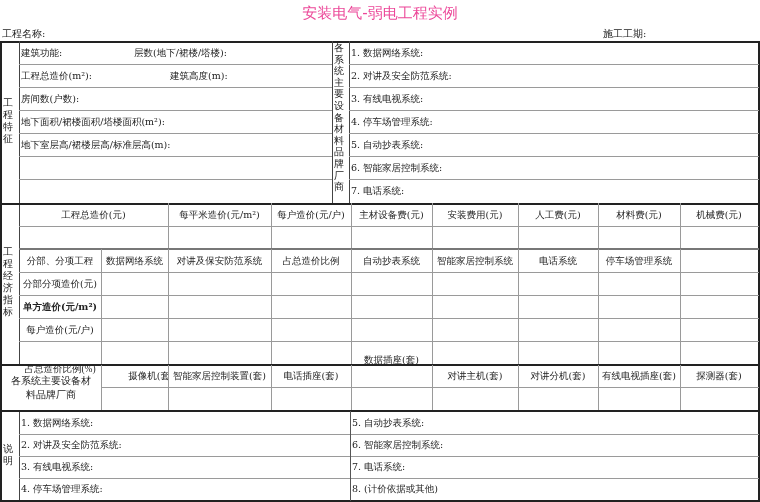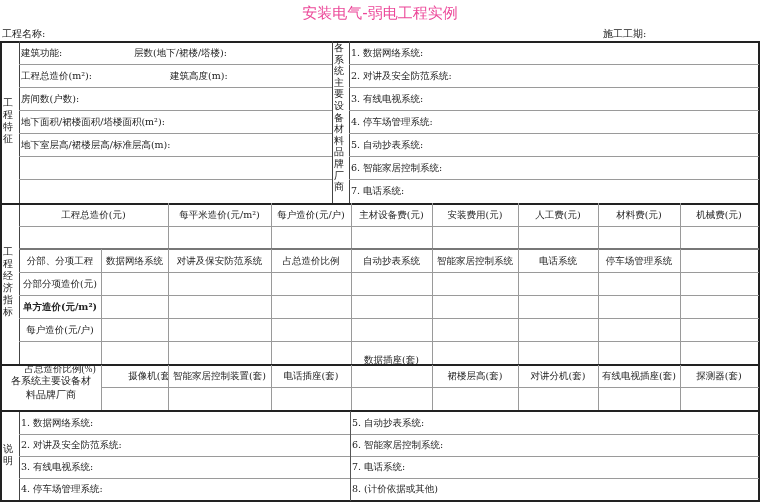--- a/index.html
+++ b/index.html
@@ -149,21 +149,21 @@
   <div class="vl" style="left:518px;top:365px;height:45px;"></div>
   <div class="vl" style="left:598px;top:365px;height:45px;"></div>
   <div class="vl" style="left:680px;top:365px;height:45px;"></div>
 
   <div class="abs" style="left:8px;top:374px;width:86px;font-size:10px;line-height:14px;text-align:center;white-space:normal;">各系统主要设备材料品牌厂商</div>
 
   <div class="cell c" style="left:101px;top:366px;width:67px;height:21px;padding-left:33px;">摄像机(套)</div>
   <div class="cell c" style="left:168px;top:366px;width:103px;height:21px;">智能家居控制装置(套)</div>
   <div class="cell c" style="left:271px;top:366px;width:80px;height:21px;">电话插座(套)</div>
   <div class="cell c" style="left:351px;top:350px;width:81px;height:21px;">数据插座(套)</div>
-  <div class="cell c" style="left:432px;top:366px;width:86px;height:21px;">裙楼层高(套)</div>
+  <div class="cell c" style="left:432px;top:366px;width:86px;height:21px;">对讲主机(套)</div>
   <div class="cell c" style="left:518px;top:366px;width:80px;height:21px;">对讲分机(套)</div>
   <div class="cell c" style="left:598px;top:366px;width:82px;height:21px;">有线电视插座(套)</div>
   <div class="cell c" style="left:680px;top:366px;width:78px;height:21px;">探测器(套)</div>
 
   <div class="cell c" style="left:101px;top:388px;width:67px;height:22px;"></div>
   <div class="cell c" style="left:168px;top:388px;width:103px;height:22px;"></div>
   <div class="cell c" style="left:271px;top:388px;width:80px;height:22px;"></div>
   <div class="cell c" style="left:351px;top:388px;width:81px;height:22px;"></div>
   <div class="cell c" style="left:432px;top:388px;width:86px;height:22px;"></div>
   <div class="cell c" style="left:518px;top:388px;width:80px;height:22px;"></div>

